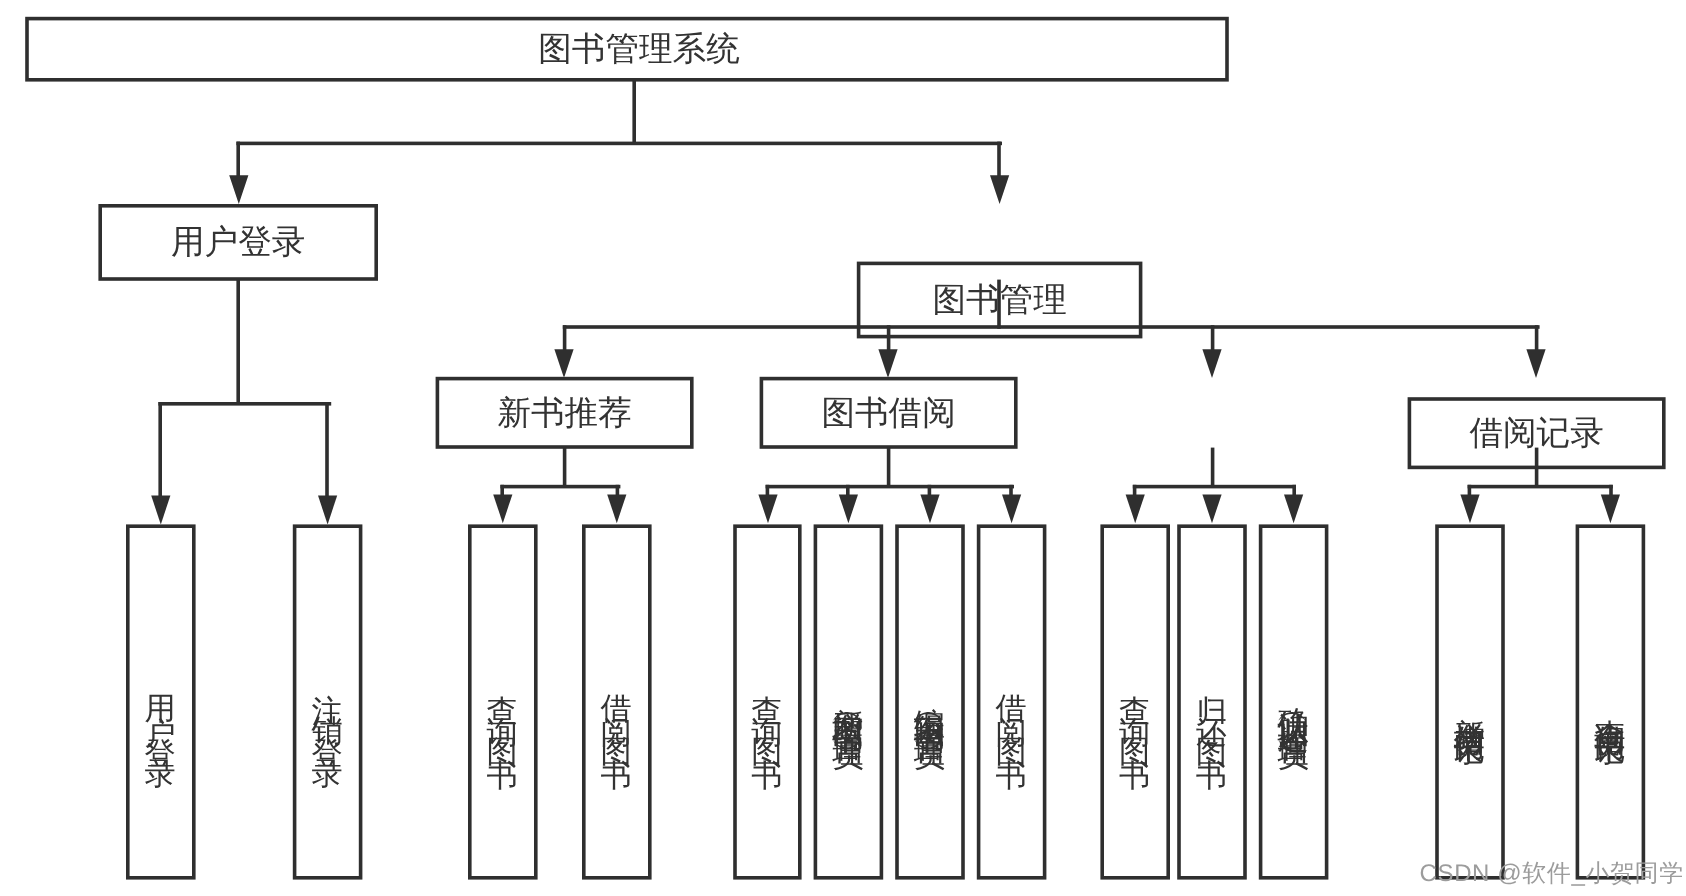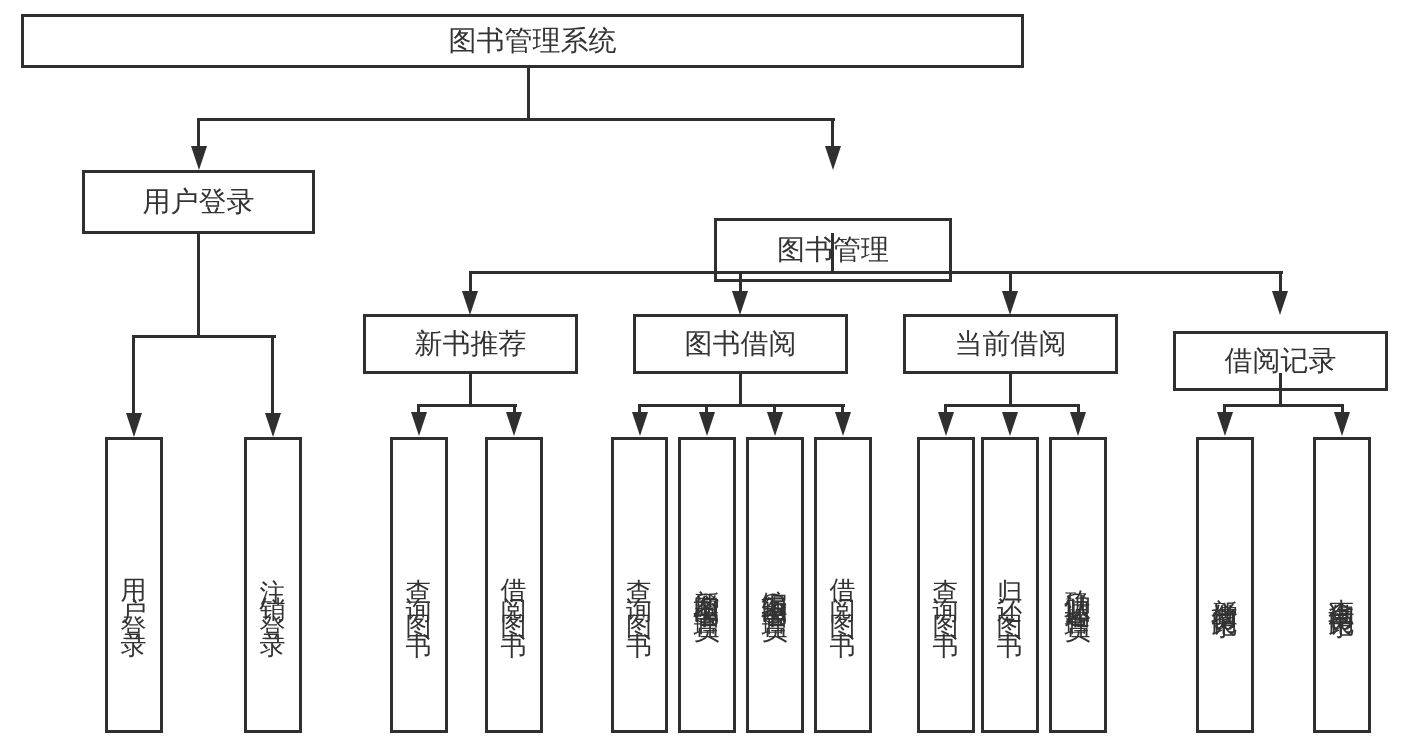--- a/index.html
+++ b/index.html
@@ -87,21 +87,20 @@
   <div class="stub" style="left:739px;top:271px;height:24px;"></div>
   <div class="stub" style="left:1009px;top:271px;height:24px;"></div>
   <div class="stub" style="left:1279px;top:271px;height:24px;"></div>
   <div class="arrow" style="left:462px;top:291px;"></div>
   <div class="arrow" style="left:732px;top:291px;"></div>
   <div class="arrow" style="left:1002px;top:291px;"></div>
   <div class="arrow" style="left:1272px;top:291px;"></div>
 
   <div class="box" style="left:363px;top:314px;width:215px;height:60px;">新书推荐</div>
   <div class="box" style="left:633px;top:314px;width:215px;height:60px;">图书借阅</div>
-  <div class="box" style="left:903px;top:314px;width:215px;height:60px;">当前借阅</div>
   <div class="box" style="left:1173px;top:314px;width:215px;height:60px;margin-top:17px;">借阅记录</div>
 
   <div class="vline" style="left:469px;top:373px;height:33px;"></div>
   <div class="hline" style="left:417px;top:404px;width:100px;"></div>
   <div class="stub" style="left:417px;top:404px;height:12px;"></div>
   <div class="stub" style="left:513px;top:404px;height:12px;"></div>
   <div class="arrow" style="left:411px;top:412px;"></div>
   <div class="arrow" style="left:506px;top:412px;"></div>
 
   <div class="vline" style="left:739px;top:373px;height:33px;"></div>
@@ -141,14 +140,15 @@
   <div class="box v v9" style="left:746px;top:437px;width:58px;height:296px;">编辑图书（管理员）</div>
   <div class="box v v4" style="left:814px;top:437px;width:58px;height:296px;">借阅图书</div>
 
   <div class="box v v4" style="left:917px;top:437px;width:58px;height:296px;">查询图书</div>
   <div class="box v v4" style="left:981px;top:437px;width:58px;height:296px;">归还图书</div>
   <div class="box v v9" style="left:1049px;top:437px;width:58px;height:296px;">确认归还（管理员）</div>
 
   <div class="box v v6" style="left:1196px;top:437px;width:58px;height:296px;">新增借阅记录</div>
   <div class="box v v6" style="left:1313px;top:437px;width:58px;height:296px;">查询借阅记录</div>
 
+  <div class="watermark">CSDN @软件_小贺同学</div>
 
 </div>
 
 </body></html>

